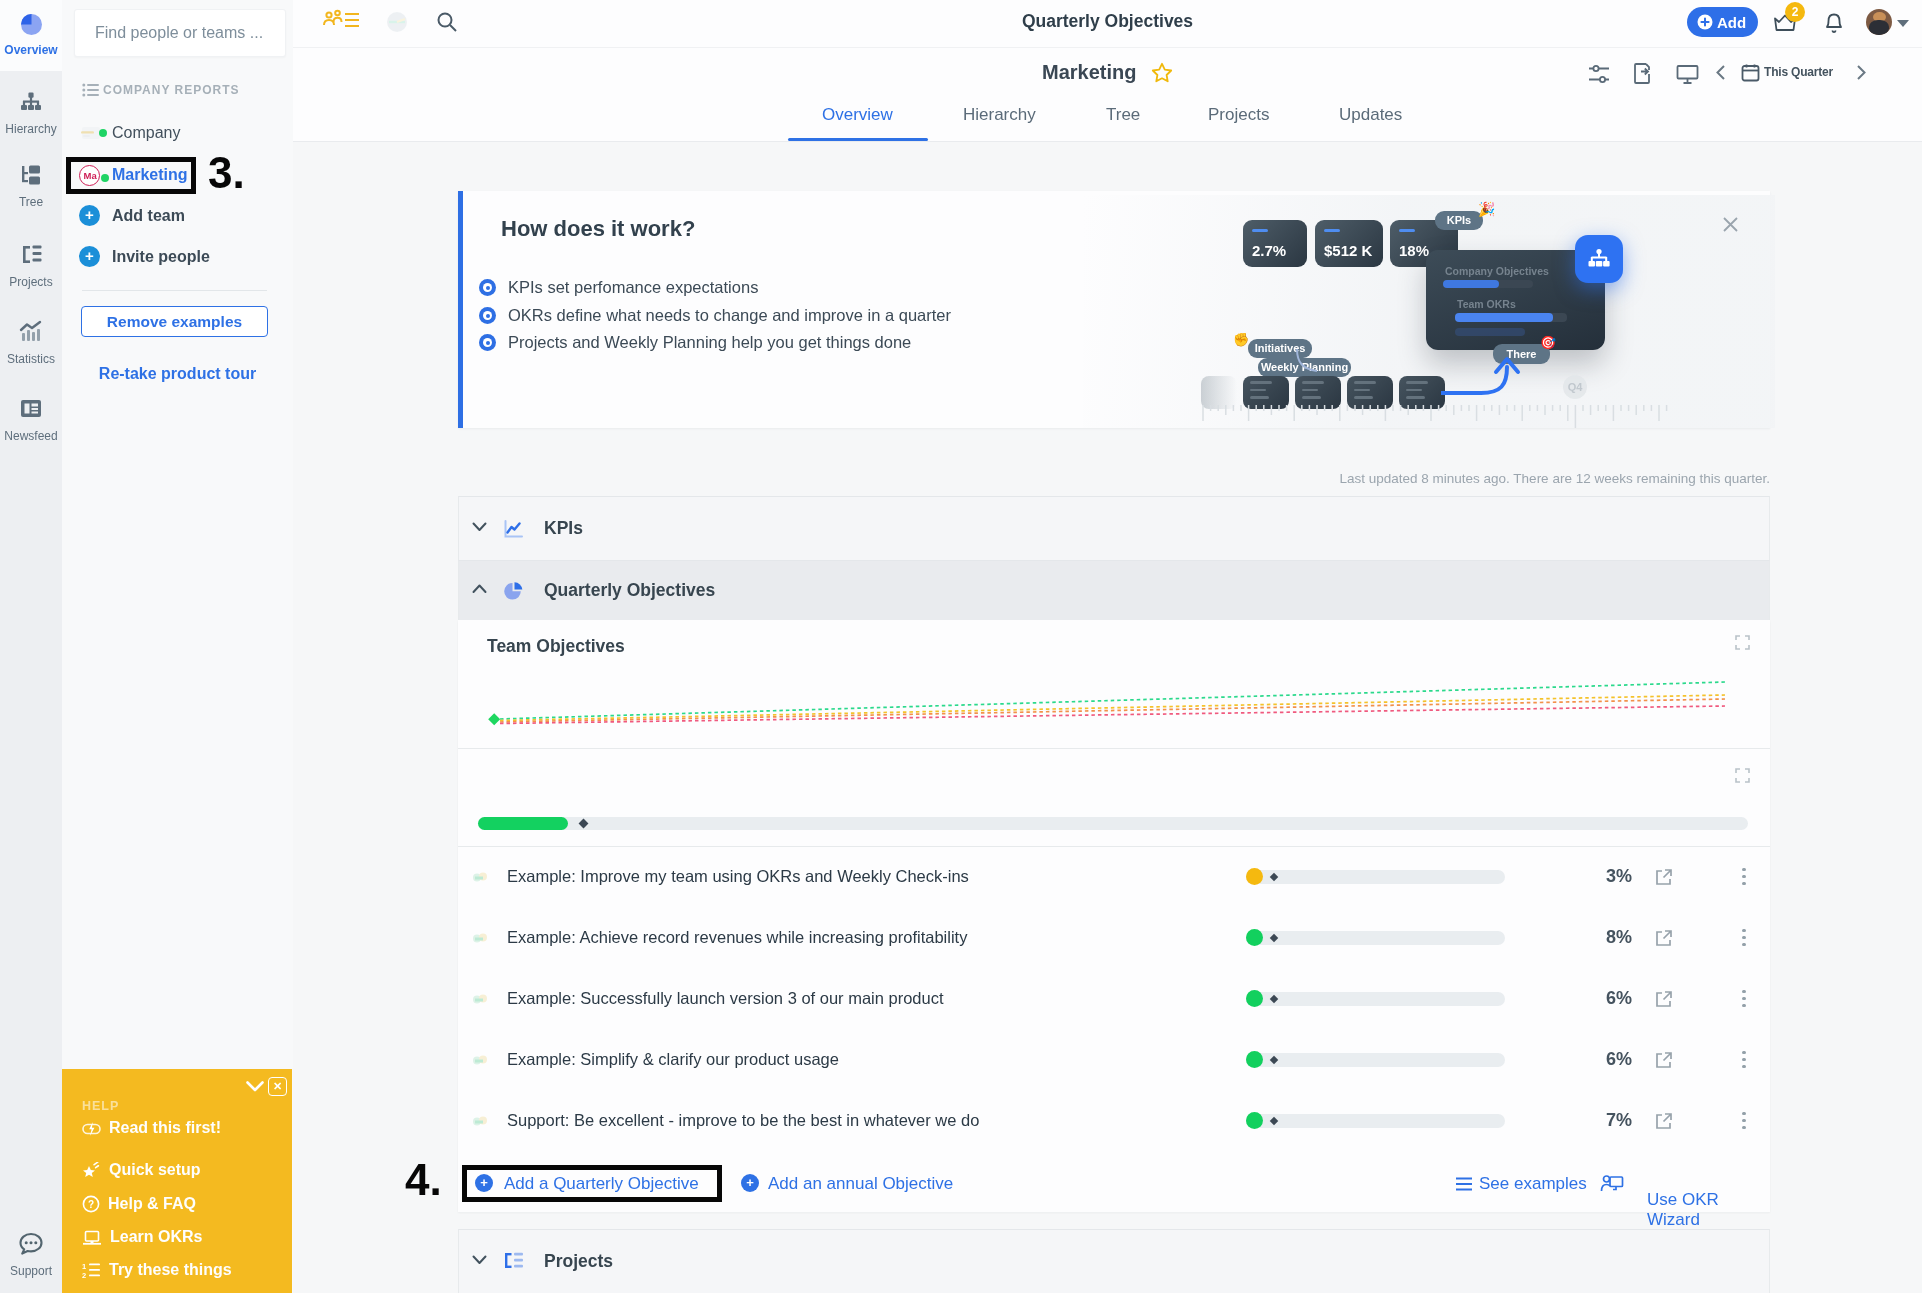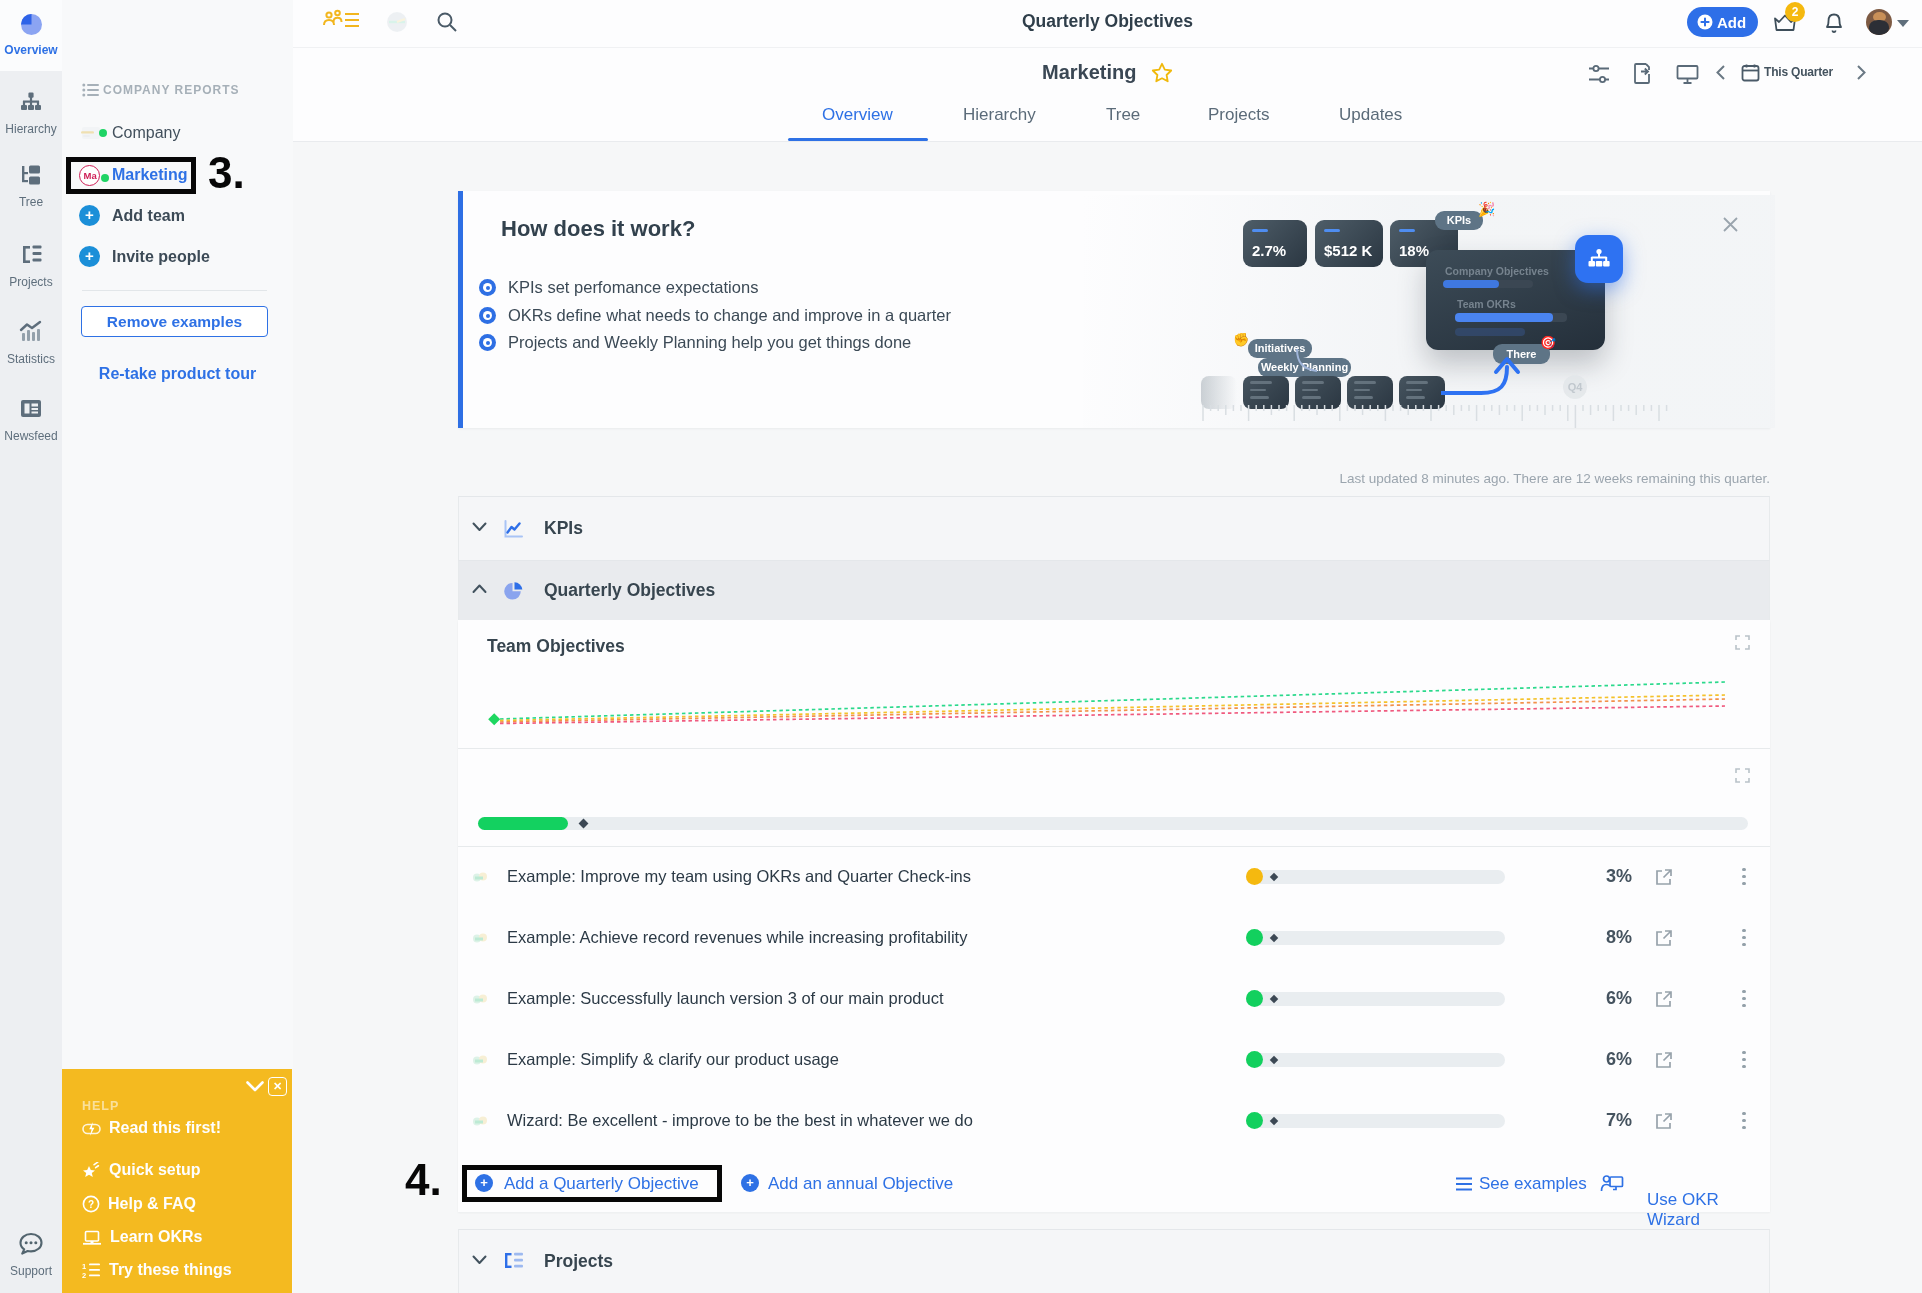--- a/index.html
+++ b/index.html
@@ -178,20 +178,23 @@
           <path d="M14 3 C7.9 3 3.5 7 3.5 11.7 C3.5 14.4 4.9 16.8 7.2 18.4 L5.2 22.6 L10.6 20 C11.7 20.3 12.8 20.4 14 20.4 C20.1 20.4 24.5 16.4 24.5 11.7 C24.5 7 20.1 3 14 3 Z" stroke="#53656f" stroke-width="2.1" stroke-linejoin="round"></path>
           <circle cx="9.2" cy="11.8" r="1.5" fill="#53656f"></circle>
           <circle cx="14" cy="11.8" r="1.5" fill="#53656f"></circle>
           <circle cx="18.8" cy="11.8" r="1.5" fill="#53656f"></circle>
         </svg>
     <span class="lbl">Support</span>
   </div>
 </div>
 
 <div id="sidebar">
+  <div class="searchbox">
+        <span>Find people or teams ...</span>
+      </div>
   <svg class="abs" style="left:20px; top:83px;" width="17" height="14" viewBox="0 0 17 14" fill="#a6b0b8">
         <circle cx="1.8" cy="2" r="1.5"></circle>
         <rect x="5" y="1" width="12" height="2" rx="1"></rect>
         <circle cx="1.8" cy="7" r="1.5"></circle>
         <rect x="5" y="6" width="12" height="2" rx="1"></rect>
         <circle cx="1.8" cy="12" r="1.5"></circle>
         <rect x="5" y="11" width="12" height="2" rx="1"></rect>
       </svg>
   <div class="sb-head">COMPANY REPORTS</div>
 
@@ -479,21 +482,21 @@
             <div class="dia"></div>
           </div>
       <div class="divider" style="top:226px;"></div>
 
       <div class="obj" style="top:226px;">
         <svg class="oicon" viewBox="0 0 17 17">
               <circle cx="5" cy="9" r="4" fill="#bfe8d2"></circle>
               <circle cx="11" cy="8" r="4" fill="#f2e3ae"></circle>
               <rect x="3" y="8" width="8" height="3" fill="#7fd9ac"></rect>
             </svg>
-        <span class="otext">Example: Improve my team using OKRs and Quarter Check-ins</span>
+        <span class="otext">Example: Improve my team using OKRs and Weekly Check-ins</span>
         <div class="track">
               <div class="circ yellow"></div>
               <div class="odia"></div>
             </div>
         <span class="pct">3%</span>
         <svg class="ext" width="20" height="20" viewBox="0 0 20 20" fill="none" stroke="#97a2ab" stroke-width="1.7">
               <path d="M8 4 L3 4 L3 17 L16 17 L16 12"></path>
               <path d="M11 3 L17 3 L17 9 M17 3 L9.5 10.5"></path>
             </svg>
         <div class="dots">
@@ -567,21 +570,21 @@
               <i></i>
               <i></i>
             </div>
       </div>
       <div class="obj" style="top:470px;">
         <svg class="oicon" viewBox="0 0 17 17">
               <circle cx="5" cy="9" r="4" fill="#bfe8d2"></circle>
               <circle cx="11" cy="8" r="4" fill="#f2e3ae"></circle>
               <rect x="3" y="8" width="8" height="3" fill="#7fd9ac"></rect>
             </svg>
-        <span class="otext">Wizard: Be excellent - improve to be the best in whatever we do</span>
+        <span class="otext">Support: Be excellent - improve to be the best in whatever we do</span>
         <div class="track">
               <div class="circ"></div>
               <div class="odia"></div>
             </div>
         <span class="pct">7%</span>
         <svg class="ext" width="20" height="20" viewBox="0 0 20 20" fill="none" stroke="#97a2ab" stroke-width="1.7">
               <path d="M8 4 L3 4 L3 17 L16 17 L16 12"></path>
               <path d="M11 3 L17 3 L17 9 M17 3 L9.5 10.5"></path>
             </svg>
         <div class="dots">

